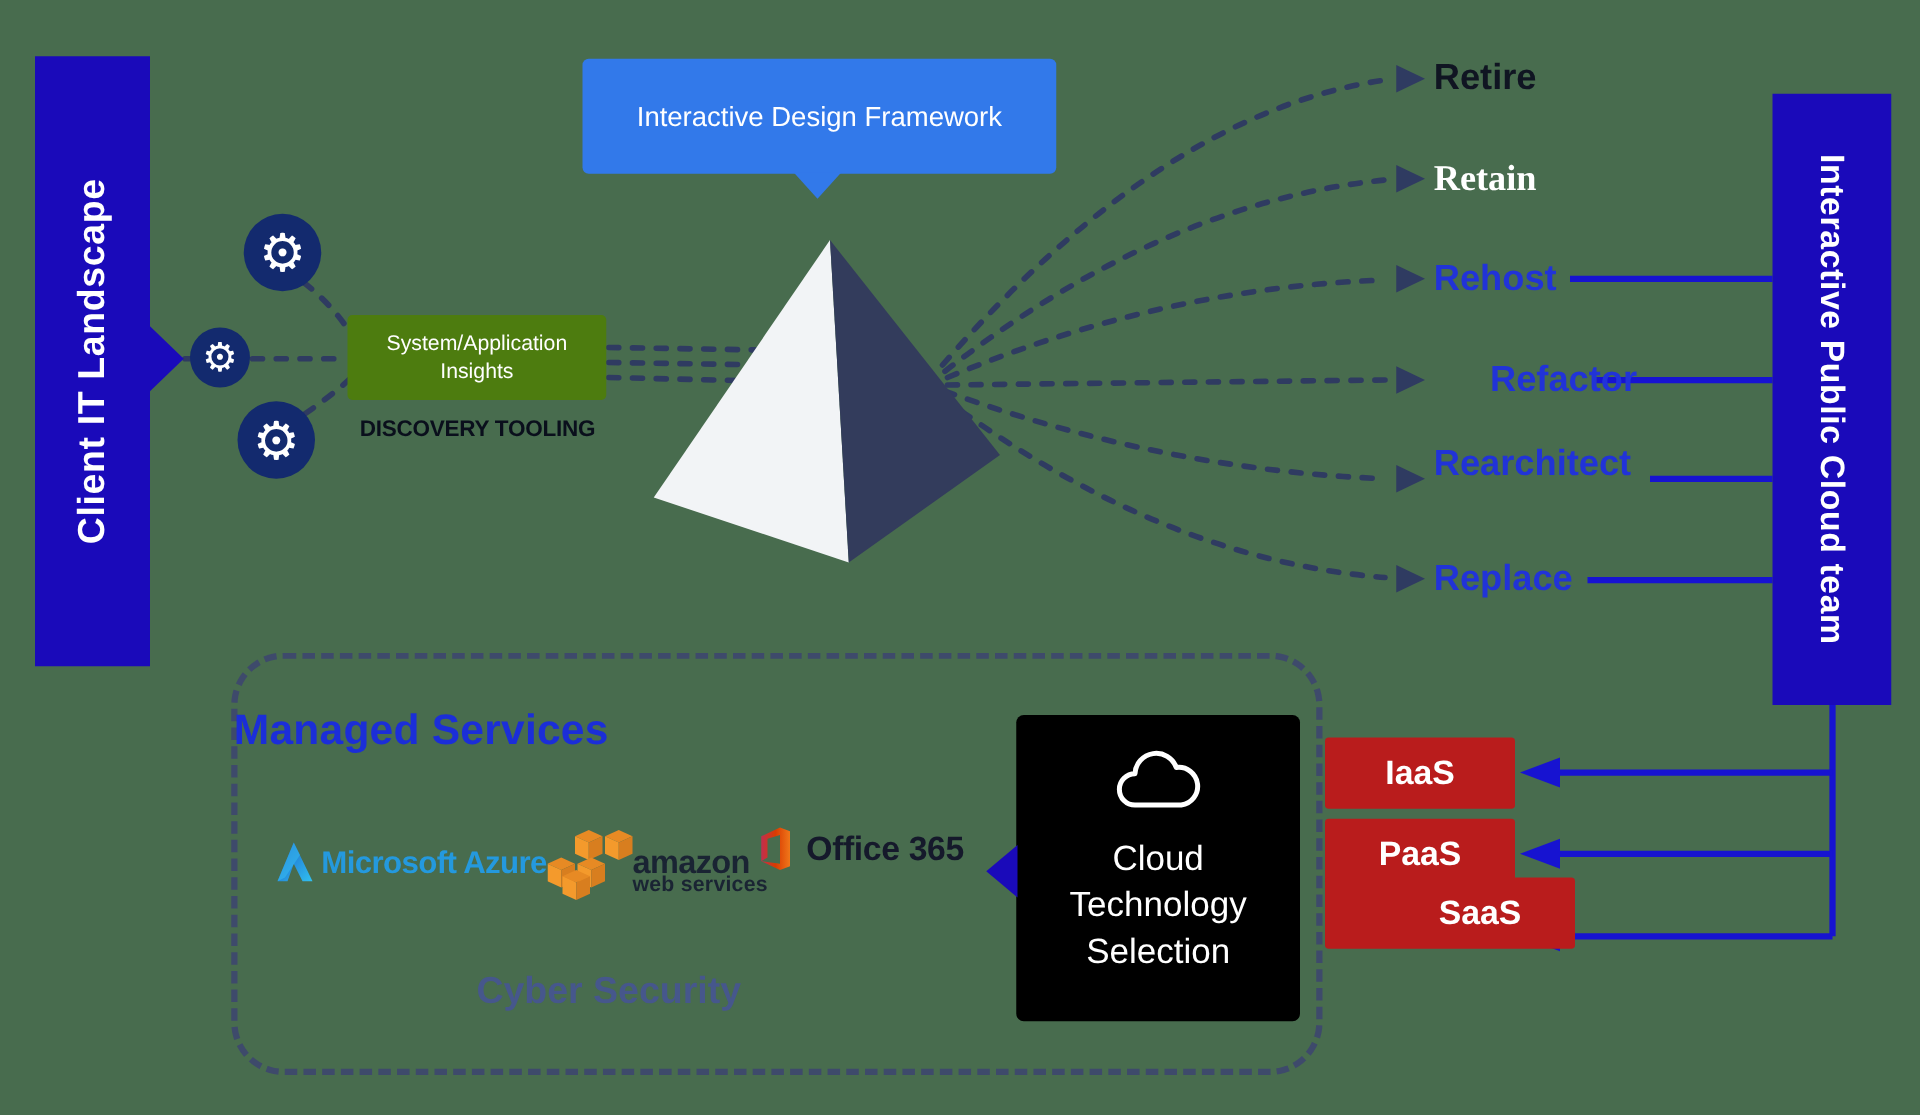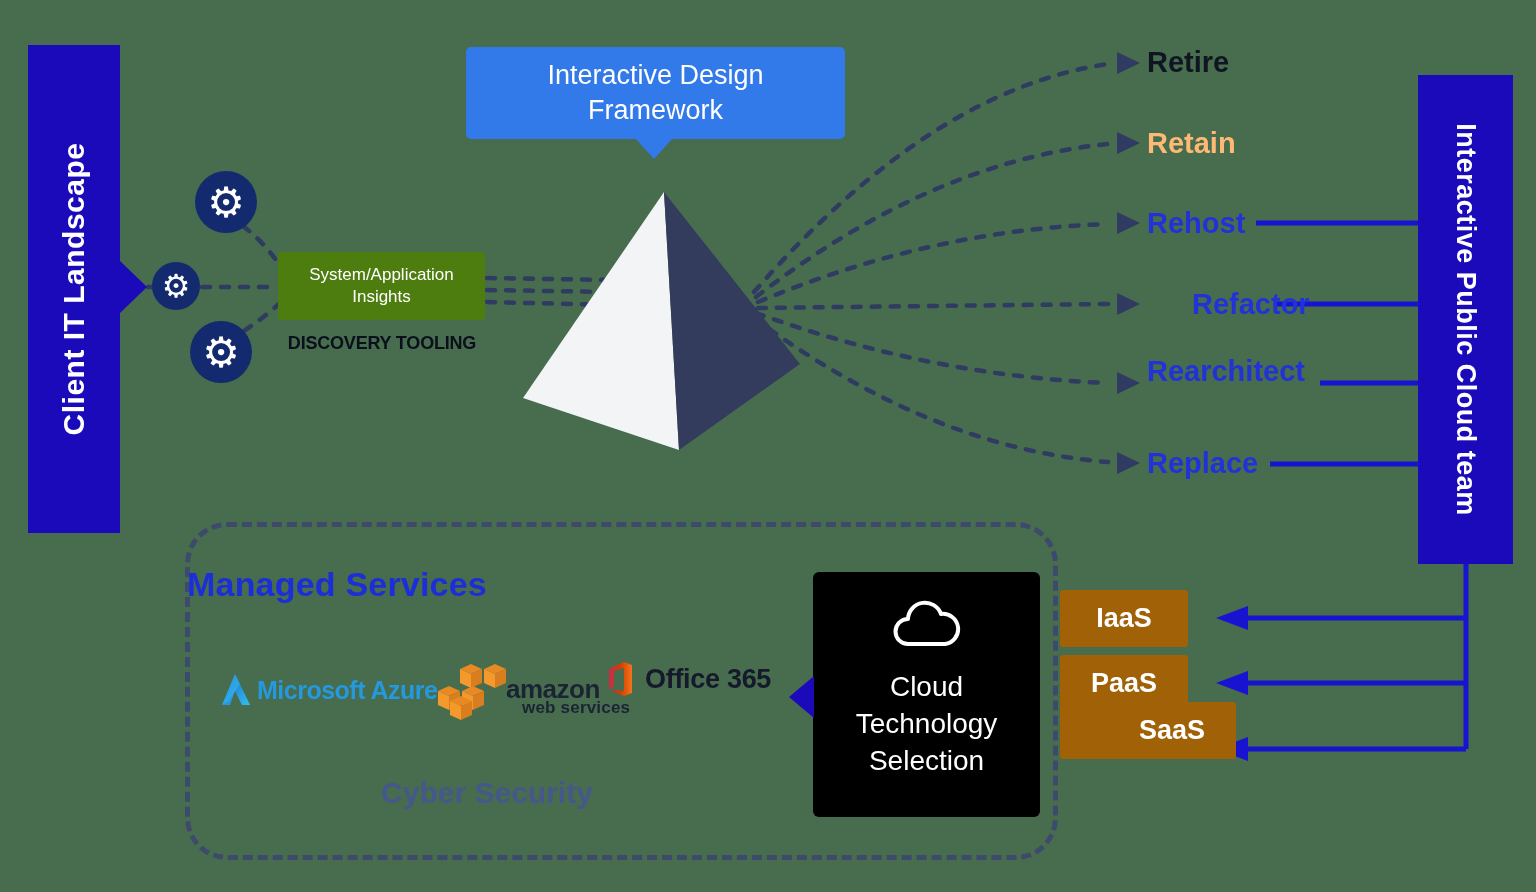--- a/index.html
+++ b/index.html
@@ -28,52 +28,52 @@
   #gear-bottom{left:190px;top:321px;width:62px;height:62px;font-size:42px;}
   
   #insights-box{left:278px;top:252px;width:207px;height:68px;background:#4d7c0f;border-radius:4px;
     z-index:2;display:flex;align-items:center;justify-content:center;text-align:center;
     color:#fff;font-size:17px;line-height:22px;font-weight:500;padding:0 4px;box-sizing:border-box;}
   #discovery-caption{left:258px;top:333px;width:248px;text-align:center;z-index:2;
     color:#0A0F1C;font-size:18px;font-weight:800;letter-spacing:-.2px;}
   
   #idf-callout{left:466px;top:47px;width:379px;height:92px;background:#3279EA;border-radius:5px;z-index:2;
     display:flex;align-items:center;justify-content:center;text-align:center;
-    color:#fff;font-size:27px;line-height:35px;font-weight:500;padding:0 24px;box-sizing:border-box;}
+    color:#fff;font-size:22px;line-height:35px;font-weight:500;padding:0 24px;box-sizing:border-box;}
   #idf-tail{left:635px;top:138px;width:0;height:0;z-index:2;
     border-left:19px solid transparent;border-right:19px solid transparent;border-top:21px solid #3279EA;}
   
   .strategy{left:1147px;height:34px;line-height:34px;font-size:29px;font-weight:bold;z-index:2;white-space:nowrap;}
   #strategy-0{top:45px;} #strategy-1{top:126px;} #strategy-2{top:206px;}
   #strategy-3{top:287px;} #strategy-4{top:354px;} #strategy-5{top:446px;}
   
   #managed-box{left:185px;top:522px;width:873px;height:338px;border:5px dashed #3E4A6B;border-radius:42px;
     box-sizing:border-box;z-index:2;}
   #managed-title{left:187px;top:565px;width:600px;text-align:left;z-index:3;
     color:#1B2ED8;font-size:34px;font-weight:800;letter-spacing:.2px;}
   #cyber-label{left:187px;top:776px;width:600px;text-align:center;z-index:3;
     color:#46578C;font-size:30px;font-weight:800;}
   
   .provider{z-index:3;display:flex;align-items:center;}
   #azure-logo{left:218px;top:672px;}
   #azure-name{color:#2499DE;font-size:25px;font-weight:bold;margin-left:5px;letter-spacing:-.5px;}
   #aws-logo{left:438px;top:660px;}
   #aws-textcol{margin-left:-22px;margin-top:14px;}
   #aws-name{color:#1A2433;font-size:26px;font-weight:800;line-height:22px;letter-spacing:-.5px;}
-  #aws-sub{color:#1A2433;font-size:17px;font-weight:bold;line-height:16px;letter-spacing:.2px;margin-left:16px;}
+  #aws-sub{color:#1A2433;font-size:17px;font-weight:bold;line-height:16px;letter-spacing:.2px;}
   #office-logo{left:603px;top:660px;}
   #office-name{color:#15192B;font-size:27px;font-weight:bold;margin-left:8px;letter-spacing:-.3px;}
   
   #cloud-select-box{left:813px;top:572px;width:227px;height:245px;background:#000000;border-radius:6px;z-index:3;
     display:flex;flex-direction:column;align-items:center;justify-content:flex-start;padding-top:28px;box-sizing:border-box;}
   #cloud-select-tail{left:789px;top:676px;width:0;height:0;z-index:3;
     border-top:21px solid transparent;border-bottom:21px solid transparent;border-right:25px solid #1A0ABA;}
   #cloud-select-label{color:#fff;font-size:28px;line-height:37px;font-weight:500;text-align:center;width:185px;margin-top:14px;}
   
-  .model-box{left:1060px;width:128px;height:57px;background:#a16207;border-radius:3px;z-index:3;
+  .model-box{left:1060px;width:152px;height:57px;background:#b91c1c;border-radius:3px;z-index:3;
     display:flex;align-items:center;justify-content:center;color:#fff;font-size:27px;font-weight:bold;}
   #model-0{top:590px;} #model-1{top:655px;} #model-2{top:702px;padding-left:48px;}
 </style>
 </head>
 <body>
 
 <svg id="connectors" width="1536" height="892" viewBox="0 0 1536 892">
 
   <g stroke="#2F3B61" stroke-width="4.5" fill="none" stroke-linecap="round" stroke-dasharray="8 11">
     <path d="M148 287 L153 287"></path>
@@ -138,21 +138,21 @@
   <span>System/Application Insights</span>
 </div>
 <div class="abs" id="discovery-caption">DISCOVERY TOOLING</div>
 
 <div class="abs" id="idf-callout">
   <span>Interactive Design Framework</span>
 </div>
 <div class="abs" id="idf-tail"></div>
 
 <div class="abs strategy" id="strategy-0" style="color: rgb(16, 21, 34);">Retire</div>
-<div class="abs strategy" id="strategy-1" style="color: #fdba74;">Retain</div>
+<div class="abs strategy" id="strategy-1" style="color: #ffffff; font-family: Liberation Serif, serif;">Retain</div>
 <div class="abs strategy" id="strategy-2" style="color: rgb(33, 51, 216);">Rehost</div>
 <div class="abs strategy" id="strategy-3" style="color: rgb(33, 51, 216); margin-left: 45px;">Refactor</div>
 <div class="abs strategy" id="strategy-4" style="color: rgb(33, 51, 216);">Rearchitect</div>
 <div class="abs strategy" id="strategy-5" style="color: rgb(33, 51, 216);">Replace</div>
 
 <div class="abs vbar" id="cloud-team-bar">
   <span class="vtext rot-cw">Interactive Public Cloud team</span>
 </div>
 
 <div class="abs" id="managed-box"></div>

